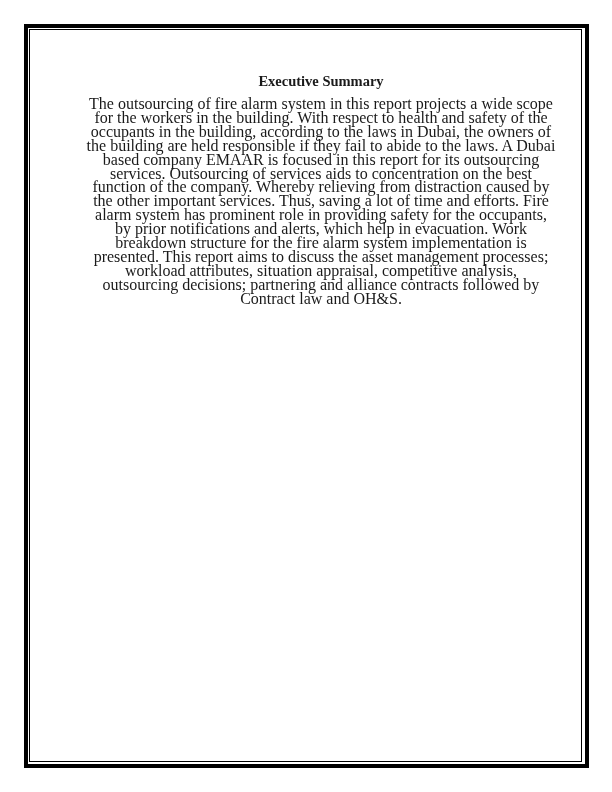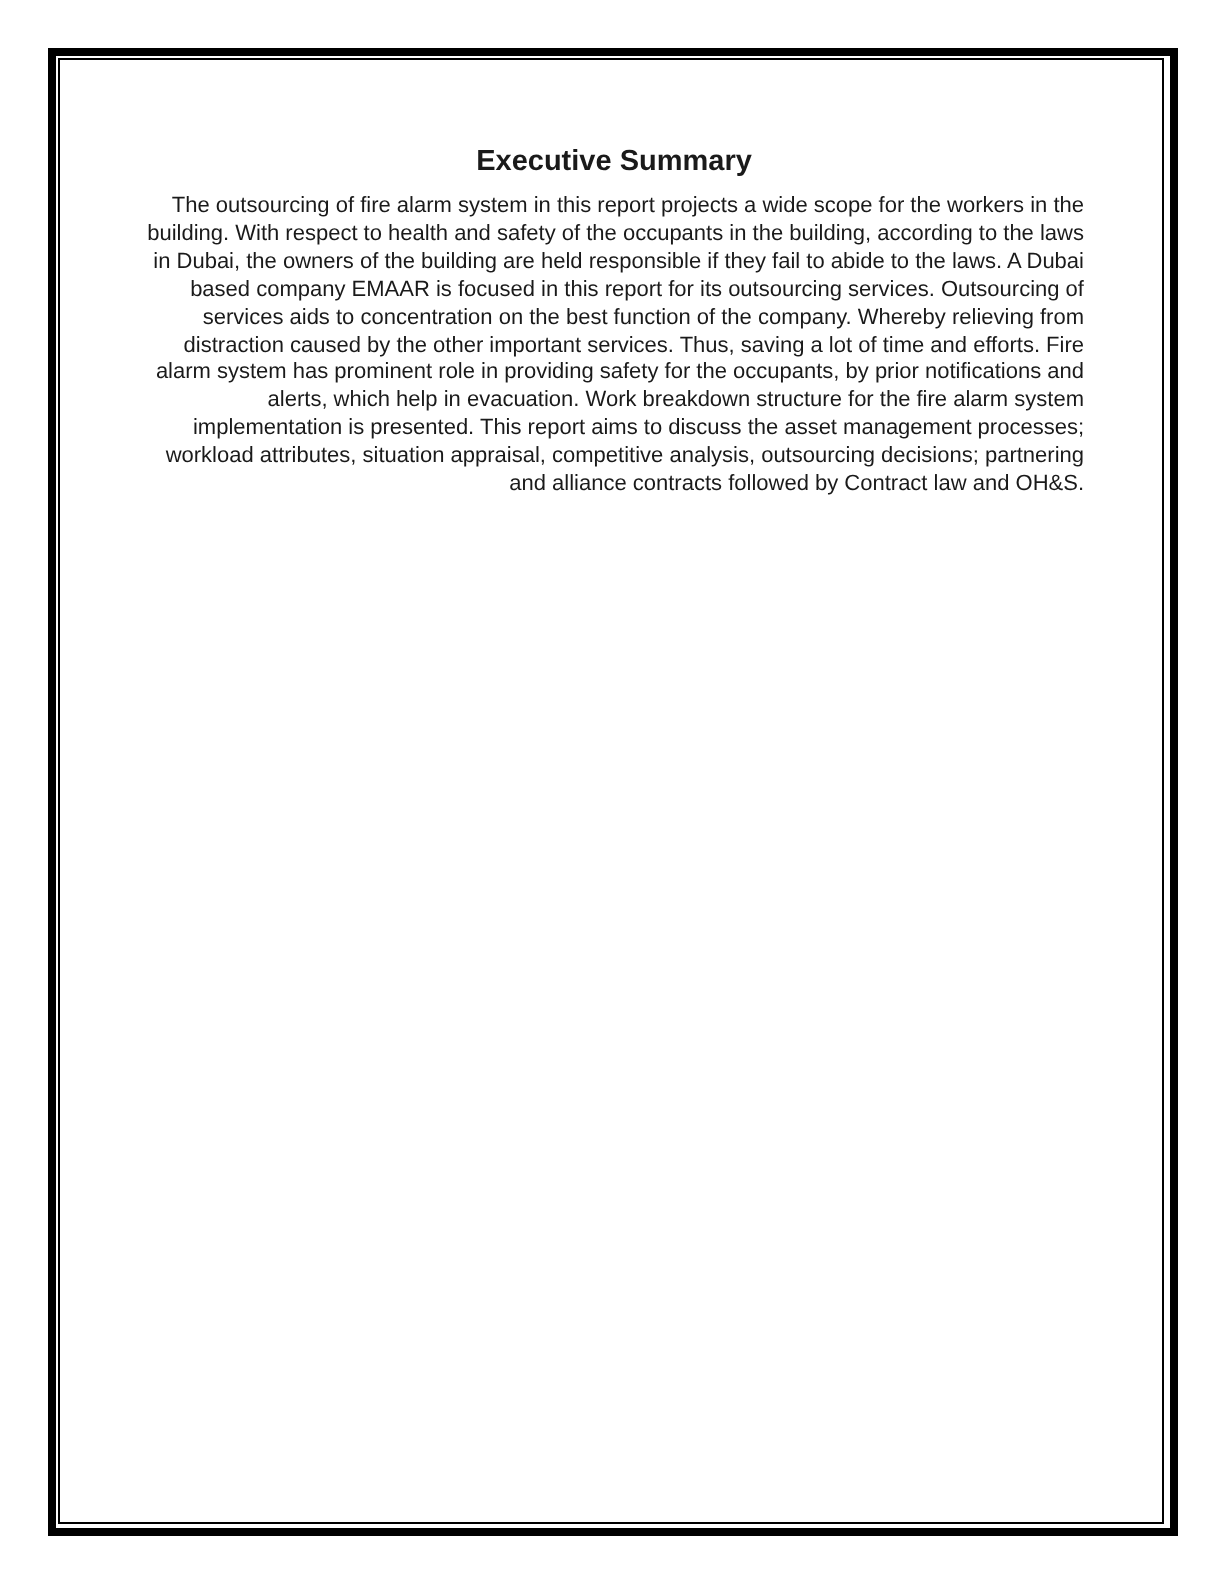--- a/index.html
+++ b/index.html
@@ -6,29 +6,29 @@
     body { width: 612px; height: 792px; position: relative; overflow: hidden; }
     .page-border-outer {
       position: absolute; left: 24px; top: 24px; width: 557px; height: 736px;
       border: 4px solid #000; box-sizing: content-box;
     }
     .page-border-inner {
       position: absolute; left: 29px; top: 29px; width: 553px; height: 733px;
       border: 1px solid #000; box-sizing: border-box;
     }
     .content {
-      position: absolute; left: 72px; top: 72px; width: 470px;
-      font-family: Liberation Sans, sans-serif; color: #1a1a1a;
+      position: absolute; left: 86px; top: 72px; width: 470px;
+      font-family: Liberation Serif, serif; color: #1a1a1a;
     }
     .title {
       text-align: center; font-weight: bold; font-size: 14.5px;
       margin: 0 0 7px 0; line-height: 18px;
     }
     .para {
-      font-size: 11px; line-height: 13.9px; margin: 0; text-align: right;
+      font-size: 16px; line-height: 13.9px; margin: 0; text-align: center;
     }
   </style>
 </head>
 <body>
 
 <div class="page-border-outer"></div>
 <div class="page-border-inner"></div>
 
 <div class="content">
   <h1 class="title">Executive Summary</h1>

